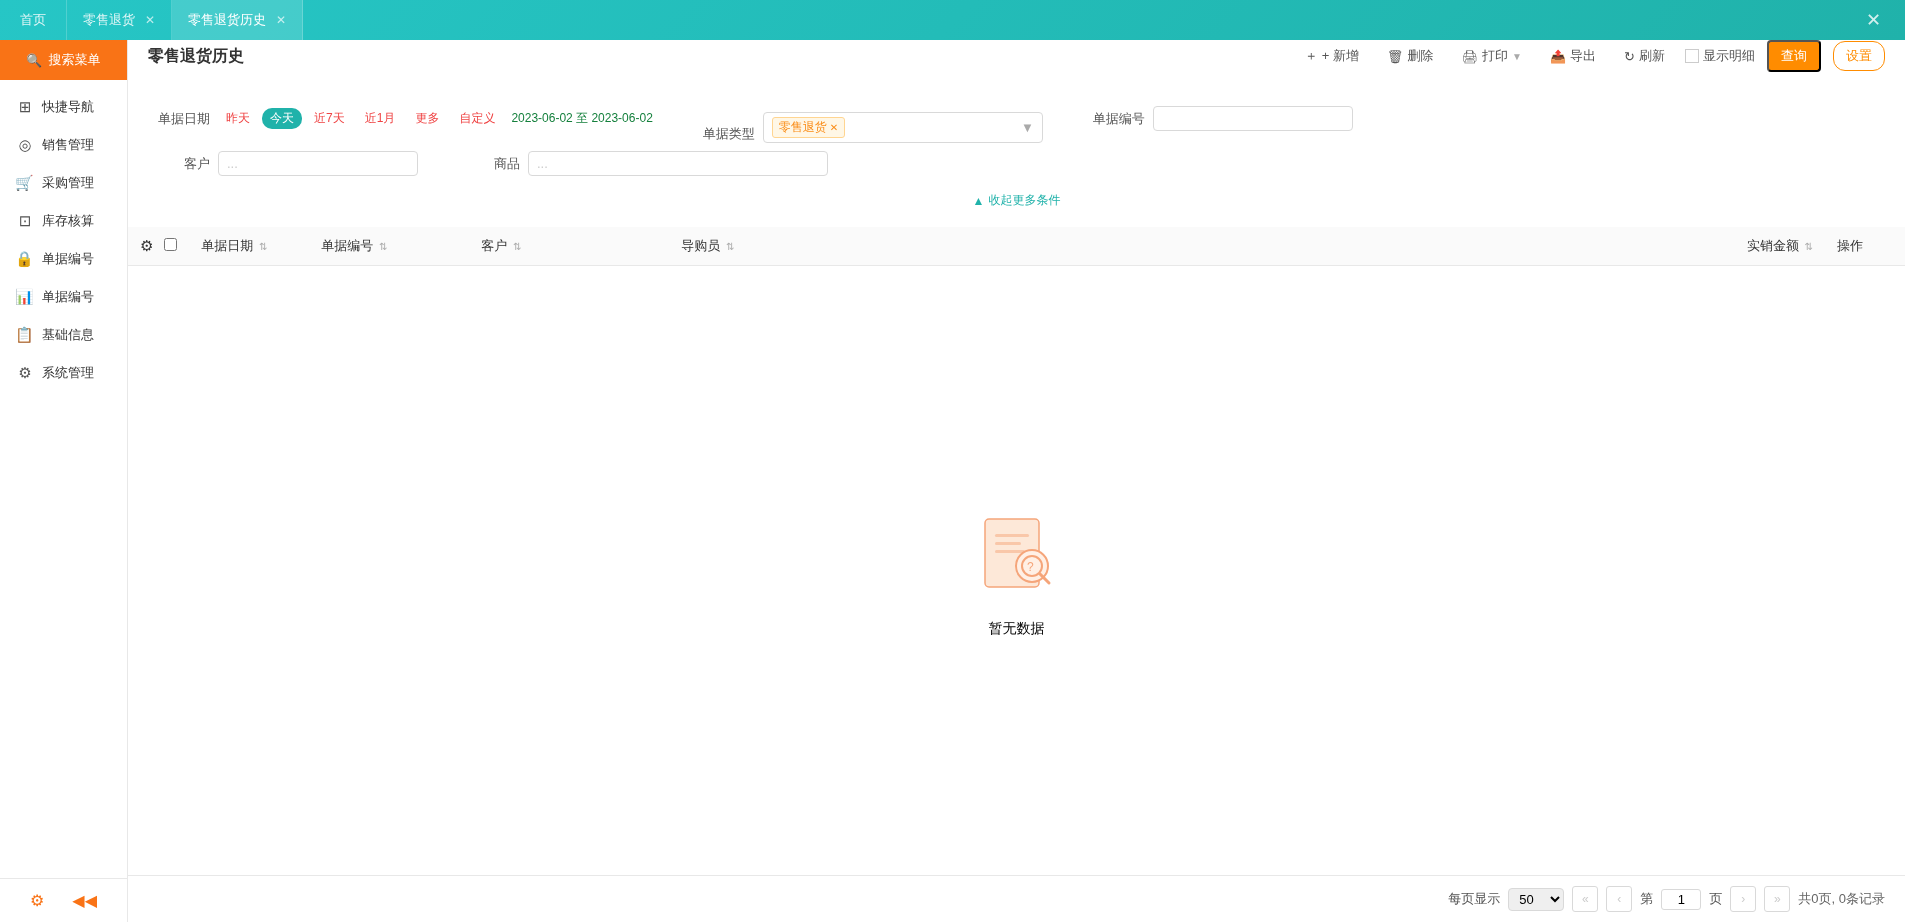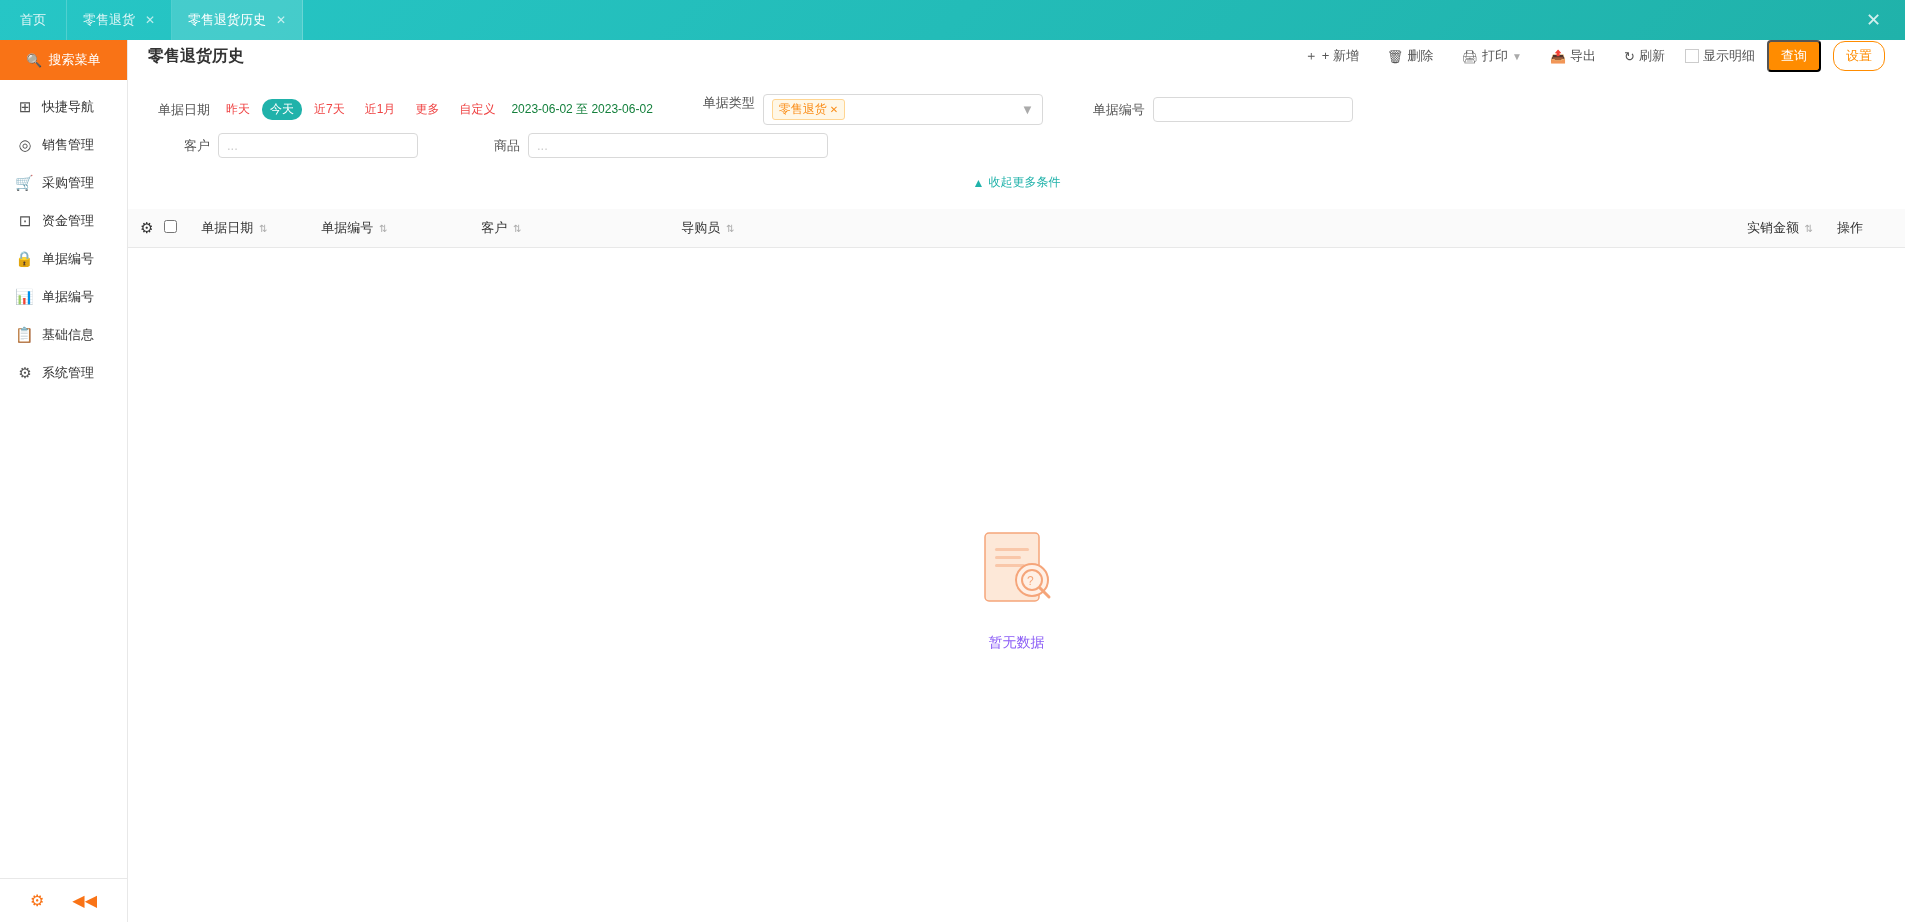--- a/index.html
+++ b/index.html
@@ -329,21 +329,21 @@
       align-items: center;
       justify-content: center;
       padding: 60px 0;
     }
     .empty-icon {
       width: 100px;
       height: 100px;
       margin-bottom: 16px;
     }
     .empty-text {
-      color: #8b5cf6;
+      color: #000000;
       font-size: 14px;
     }
 
     
     .pagination-bar {
       display: flex;
       align-items: center;
       justify-content: flex-end;
       padding: 10px 20px;
       background: #fff;
@@ -428,21 +428,21 @@
       <div class="sidebar-item">
         <span class="sidebar-icon">◎</span>
         <span>销售管理</span>
       </div>
       <div class="sidebar-item">
         <span class="sidebar-icon">🛒</span>
         <span>采购管理</span>
       </div>
       <div class="sidebar-item">
         <span class="sidebar-icon">⊡</span>
-        <span>资金管理</span>
+        <span>库存核算</span>
       </div>
       <div class="sidebar-item">
         <span class="sidebar-icon">🔒</span>
         <span>单据编号</span>
       </div>
       <div class="sidebar-item">
         <span class="sidebar-icon">📊</span>
         <span>单据编号</span>
       </div>
       <div class="sidebar-item">
@@ -504,21 +504,21 @@
           <div class="filter-date-row">
             <button class="date-quick-btn">昨天</button>
             <button class="date-quick-btn today">今天</button>
             <button class="date-quick-btn">近7天</button>
             <button class="date-quick-btn">近1月</button>
             <button class="date-quick-btn">更多</button>
             <button class="date-quick-btn">自定义</button>
             <span class="date-range">2023-06-02 至 2023-06-02</span>
           </div>
 
-          <span style="display:inline-flex;align-items:flex-start;margin-left:40px;">
+          <span style="display:inline-flex;align-items:flex-end;margin-left:40px;margin-top:18px;">
             <span class="filter-label">单据类型</span>
             <div class="filter-type-select">
               <div class="filter-type-tag">
                 <span>零售退货</span>
                 <span class="tag-close">✕</span>
               </div>
               <span class="select-arrow">▼</span>
             </div>
           </span>
 
@@ -604,15 +604,31 @@
               <circle cx="65" cy="62" r="10" fill="none" stroke="#f5a57a" stroke-width="2"></circle>
               <line x1="73" y1="70" x2="82" y2="79" stroke="#f5a57a" stroke-width="3" stroke-linecap="round"></line>
 
               <text x="60" y="67" font-size="12" fill="#f5a57a" font-family="Arial">?</text>
             </svg>
           </div>
           <span class="empty-text">暂无数据</span>
         </div>
       </div>
 
+      <div class="pagination-bar">
+        <span>每页显示</span>
+        <select class="pagination-select">
+          <option value="20">20</option>
+          <option value="50" selected="">50</option>
+          <option value="100">100</option>
+        </select>
+        <div class="pagination-btn disabled">«</div>
+        <div class="pagination-btn disabled">‹</div>
+        <span>第</span>
+        <input class="page-input" type="text" value="1" style="">
+        <span>页</span>
+        <div class="pagination-btn disabled">›</div>
+        <div class="pagination-btn disabled">»</div>
+        <span class="page-total">共0页, 0条记录</span>
+      </div>
     </div>
   </div>
 </div>
 
 </body></html>

